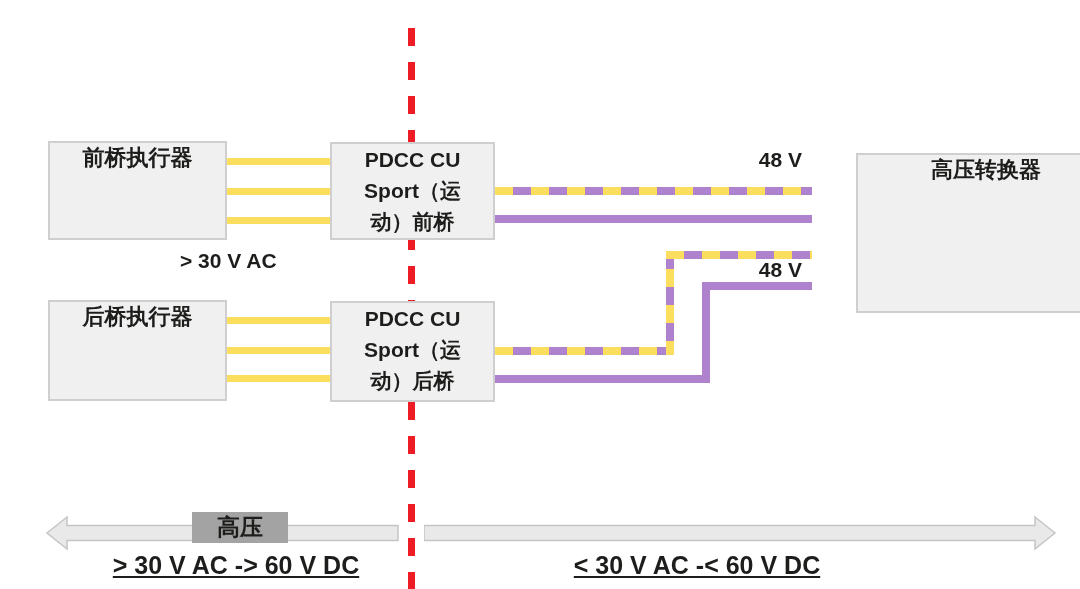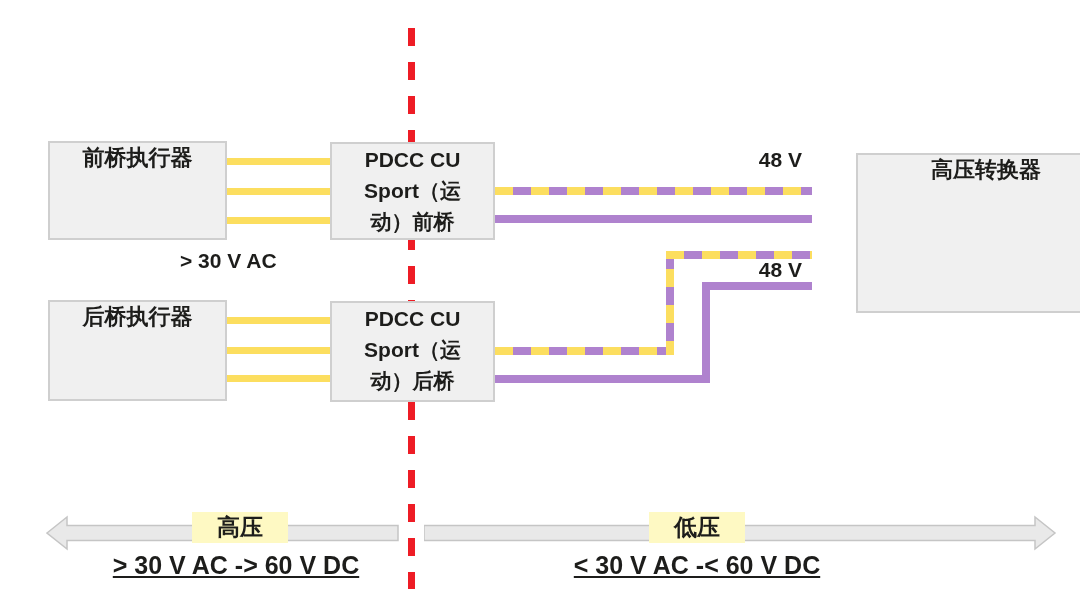--- a/index.html
+++ b/index.html
@@ -62,21 +62,21 @@
   }
   .l-ac{left:180px;top:249px;width:175px;text-align:left;}
   .l-48a{left:702px;top:148px;width:100px;text-align:right;}
   .l-48b{left:702px;top:258px;width:100px;text-align:right;}
   
   .zone-arrow{position:absolute;z-index:2;}
   .za-left{left:46px;top:515px;}
   .za-right{left:424px;top:515px;}
   .zone-title{
     position:absolute;z-index:4;font-weight:bold;font-size:23px;
-    text-align:center;background:#fef9c3;padding:0 6px;
+    text-align:center;background:#a3a3a3;padding:0 6px;
   }
   .zt-left{left:192px;top:512px;width:84px;}
   .zt-right{left:649px;top:512px;width:84px;}
   .zone-range{
     position:absolute;z-index:4;font-weight:bold;font-size:25px;
     text-align:center;white-space:nowrap;text-decoration:underline;
   }
   .zr-left{left:70px;top:551px;width:332px;}
   .zr-right{left:531px;top:551px;width:332px;}
 </style>
@@ -130,17 +130,16 @@
   <div class="lbl l-48b">48 V</div>
 
   <svg class="zone-arrow za-left" width="353" height="36" viewBox="0 0 353 36">
     <polygon points="1,18 21,2 21,10.5 352,10.5 352,25.5 21,25.5 21,34" fill="#e9e9e9" stroke="#c5c5c5" stroke-width="1.5"></polygon>
   </svg>
   <svg class="zone-arrow za-right" width="633" height="36" viewBox="0 0 633 36">
     <polygon points="0,10.5 611,10.5 611,2 631,18 611,34 611,25.5 0,25.5" fill="#e9e9e9" stroke="#c5c5c5" stroke-width="1.5"></polygon>
   </svg>
 
   <div class="zone-title zt-left">高压</div>
-  <div class="zone-title zt-right">低压</div>
   <div class="zone-range zr-left">&gt; 30 V AC -&gt; 60 V DC</div>
   <div class="zone-range zr-right">&lt; 30 V AC -&lt; 60 V DC</div>
 
 </div>
 
 </body></html>

